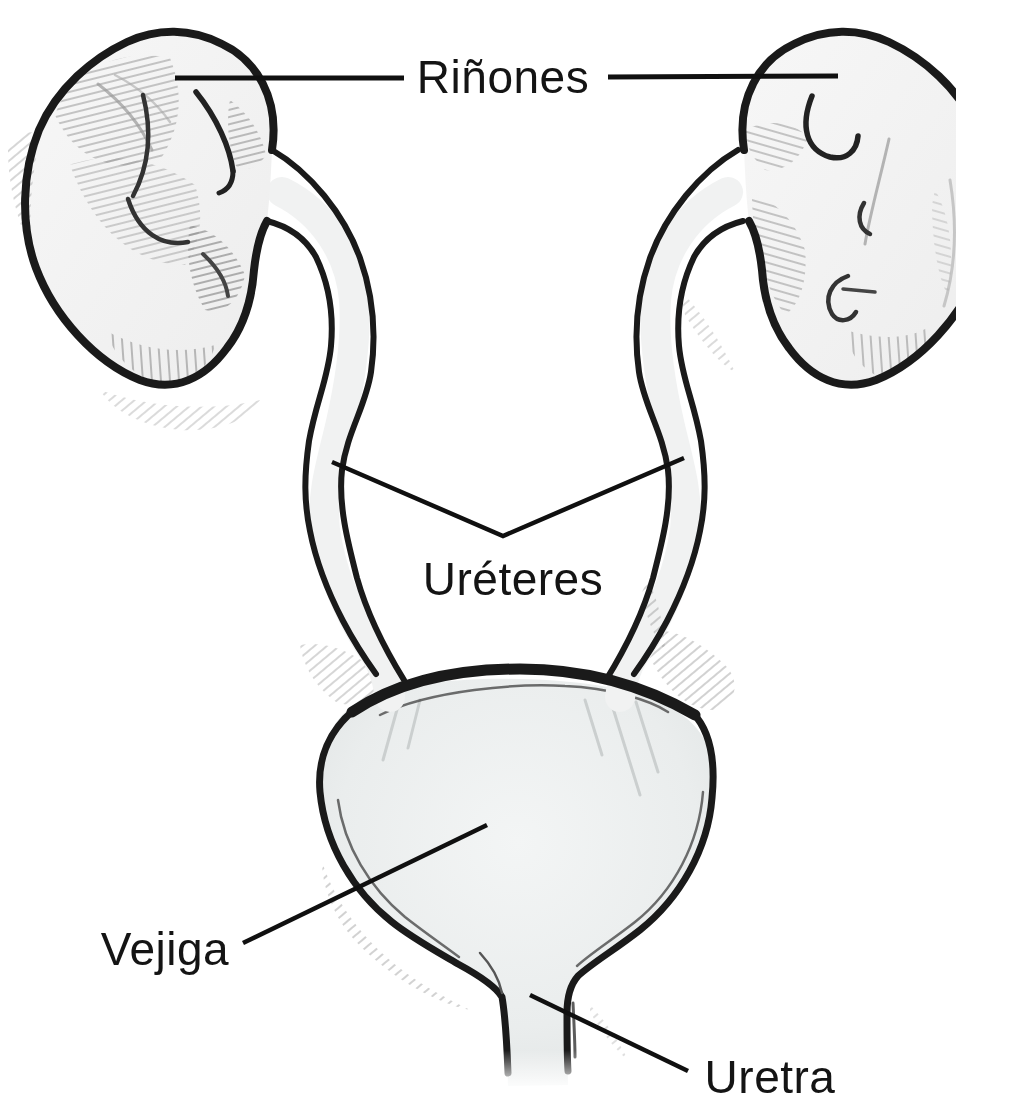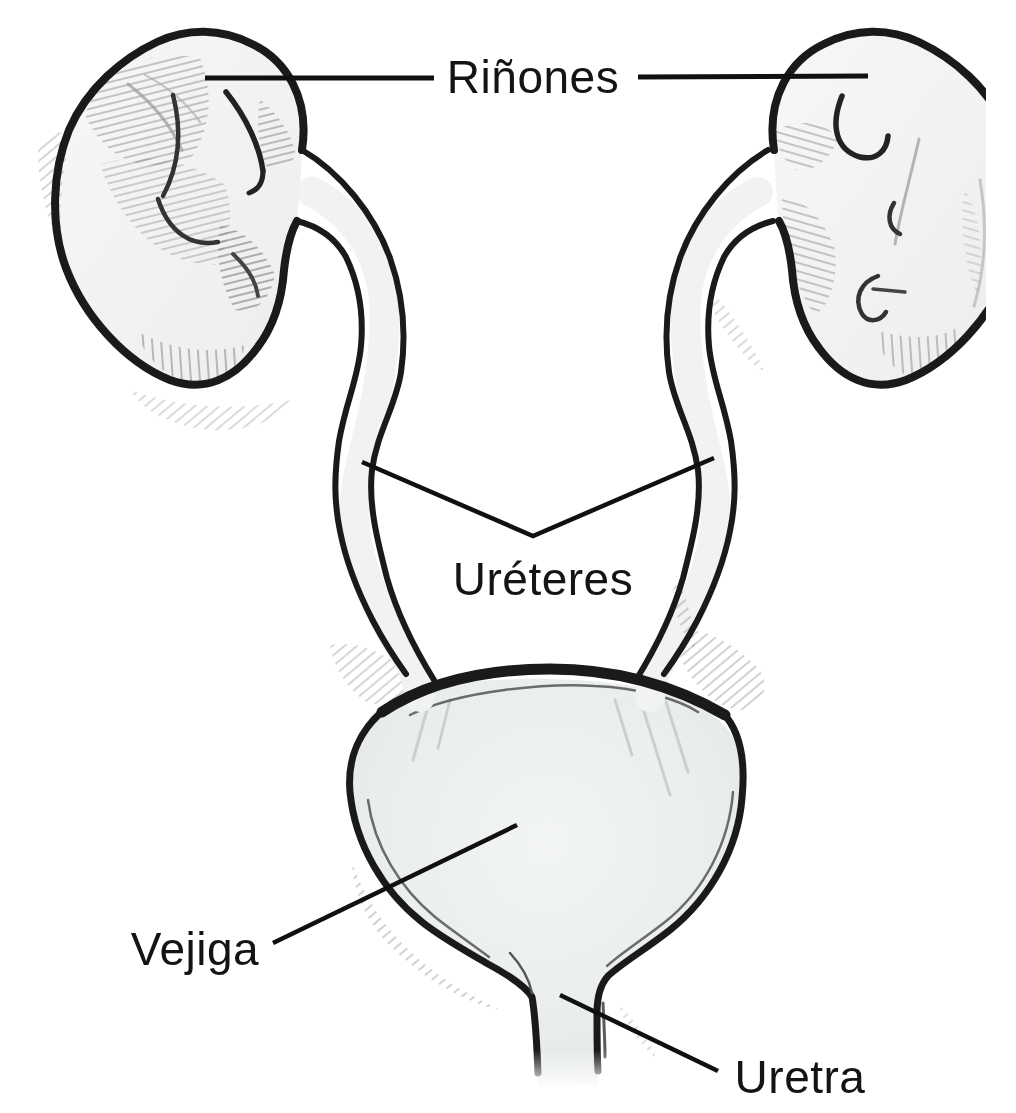--- a/index.html
+++ b/index.html
@@ -2,21 +2,20 @@
 <html><head>
 <meta charset="utf-8">
 <style>
   html,body{margin:0;padding:0;background:#ffffff;}
   .stage{
     position:relative;
     width:956px;height:1113px;
     background:#ffffff;
     overflow:hidden;
     font-family:"Liberation Sans", sans-serif;
-    margin-left:30px;
   }
   svg{display:block;}
   .label{
     font-family:"Liberation Sans", sans-serif;
     font-size:46px;
     fill:#141414;
     letter-spacing:0.5px;
   }
   .leader{stroke:#101010;fill:none;}
   .ink{stroke:#1a1a1a;fill:none;stroke-linecap:round;stroke-linejoin:round;}

